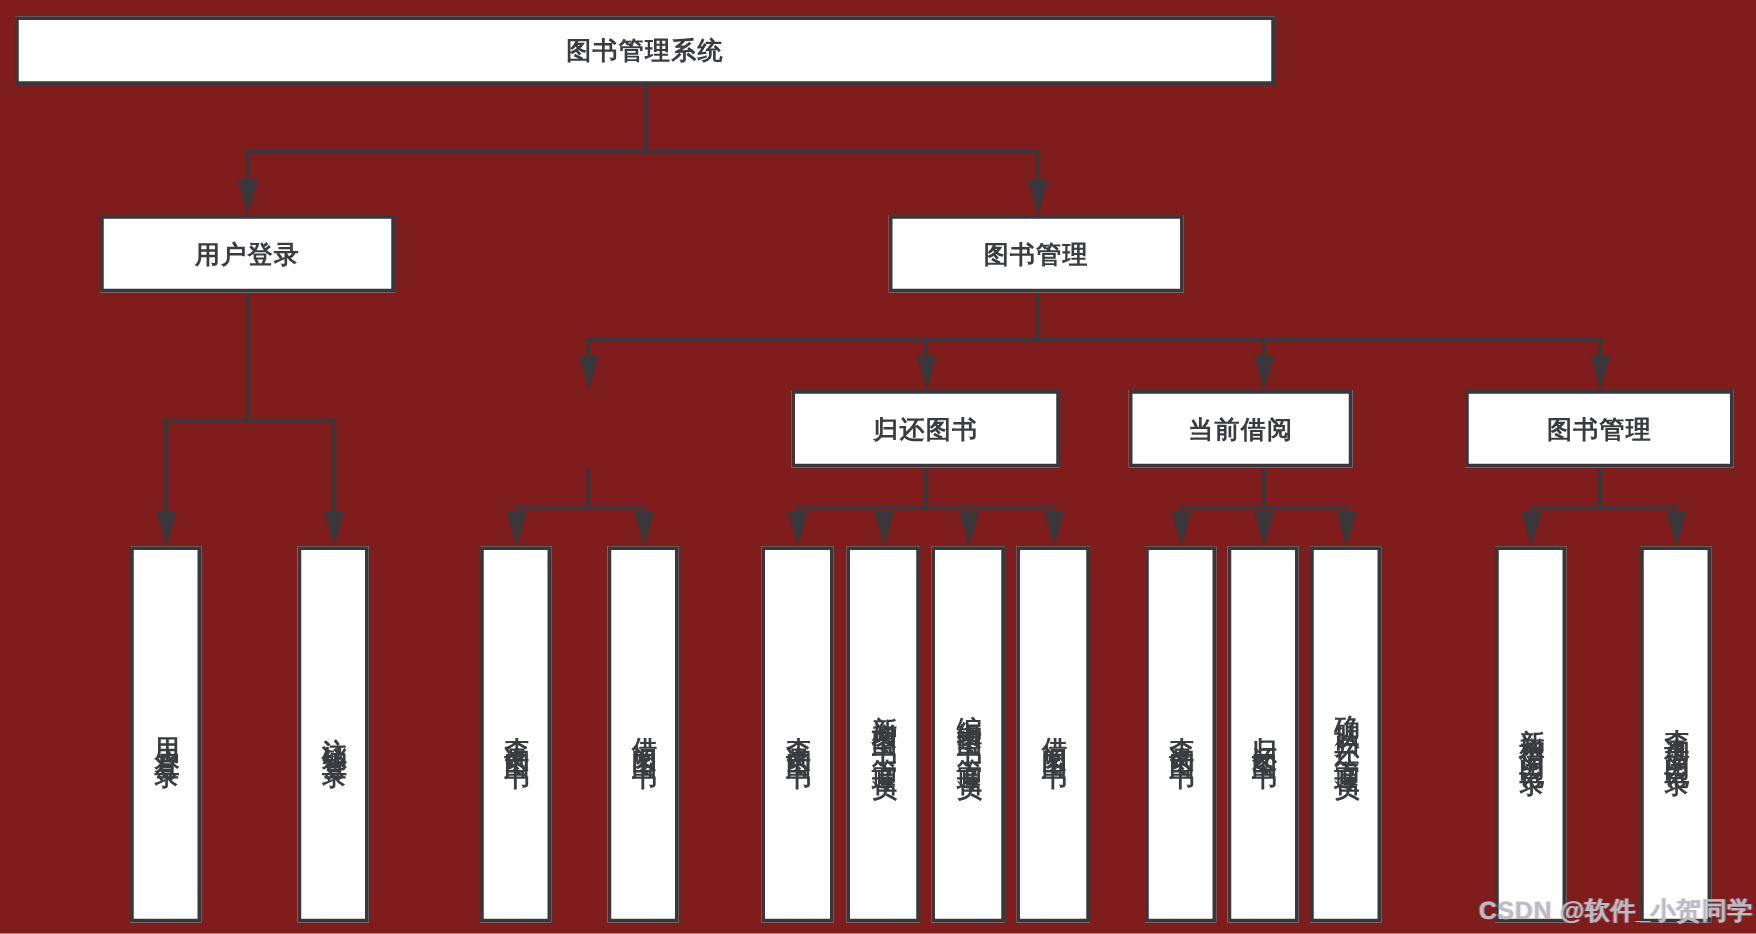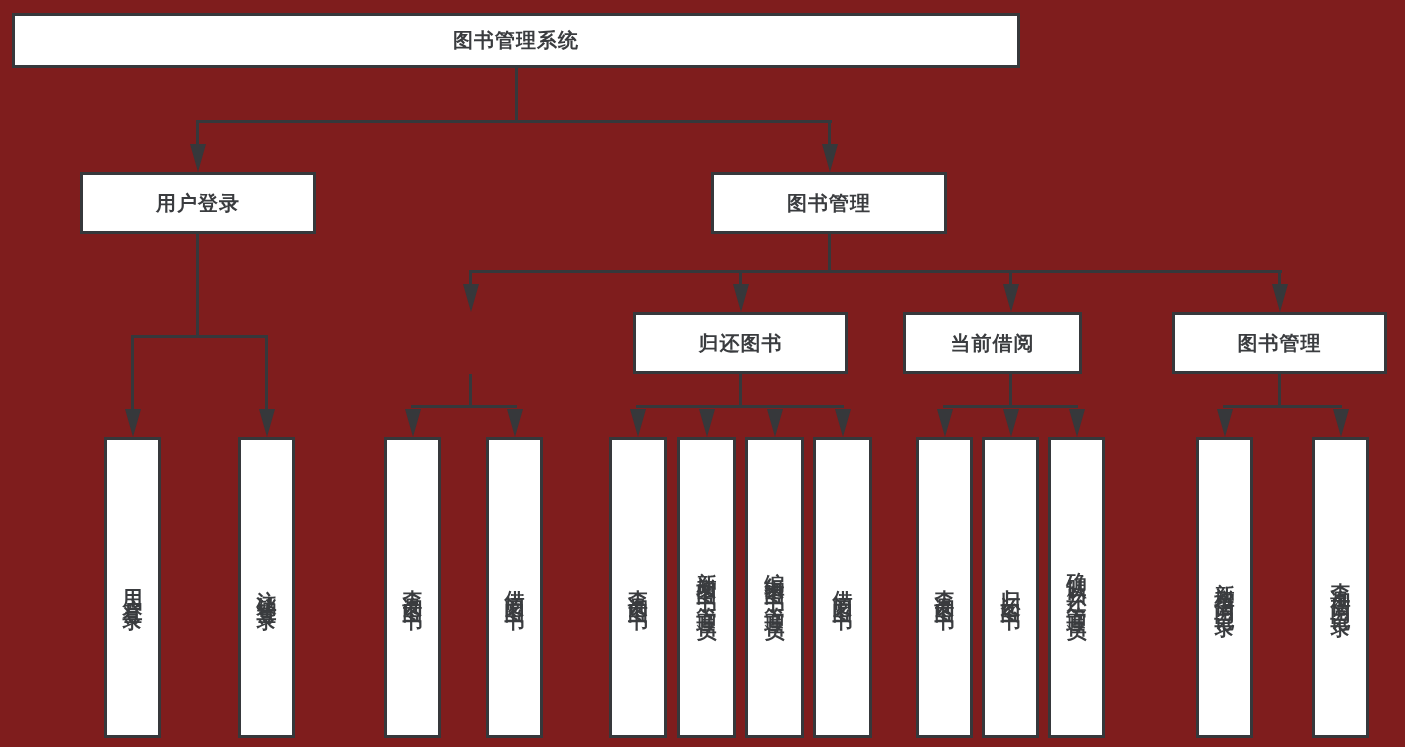--- a/index.html
+++ b/index.html
@@ -243,14 +243,15 @@
   <div class="leaf" id="l10">
     <span class="vtext">确认归还（管理员）</span>
   </div>
   <div class="leaf" id="l11">
     <span class="vtext">新增借阅记录</span>
   </div>
   <div class="leaf" id="l12">
     <span class="vtext">查询借阅记录</span>
   </div>
 
+  <div class="watermark">CSDN @软件_小贺同学</div>
 
 </div>
 
 </body></html>

